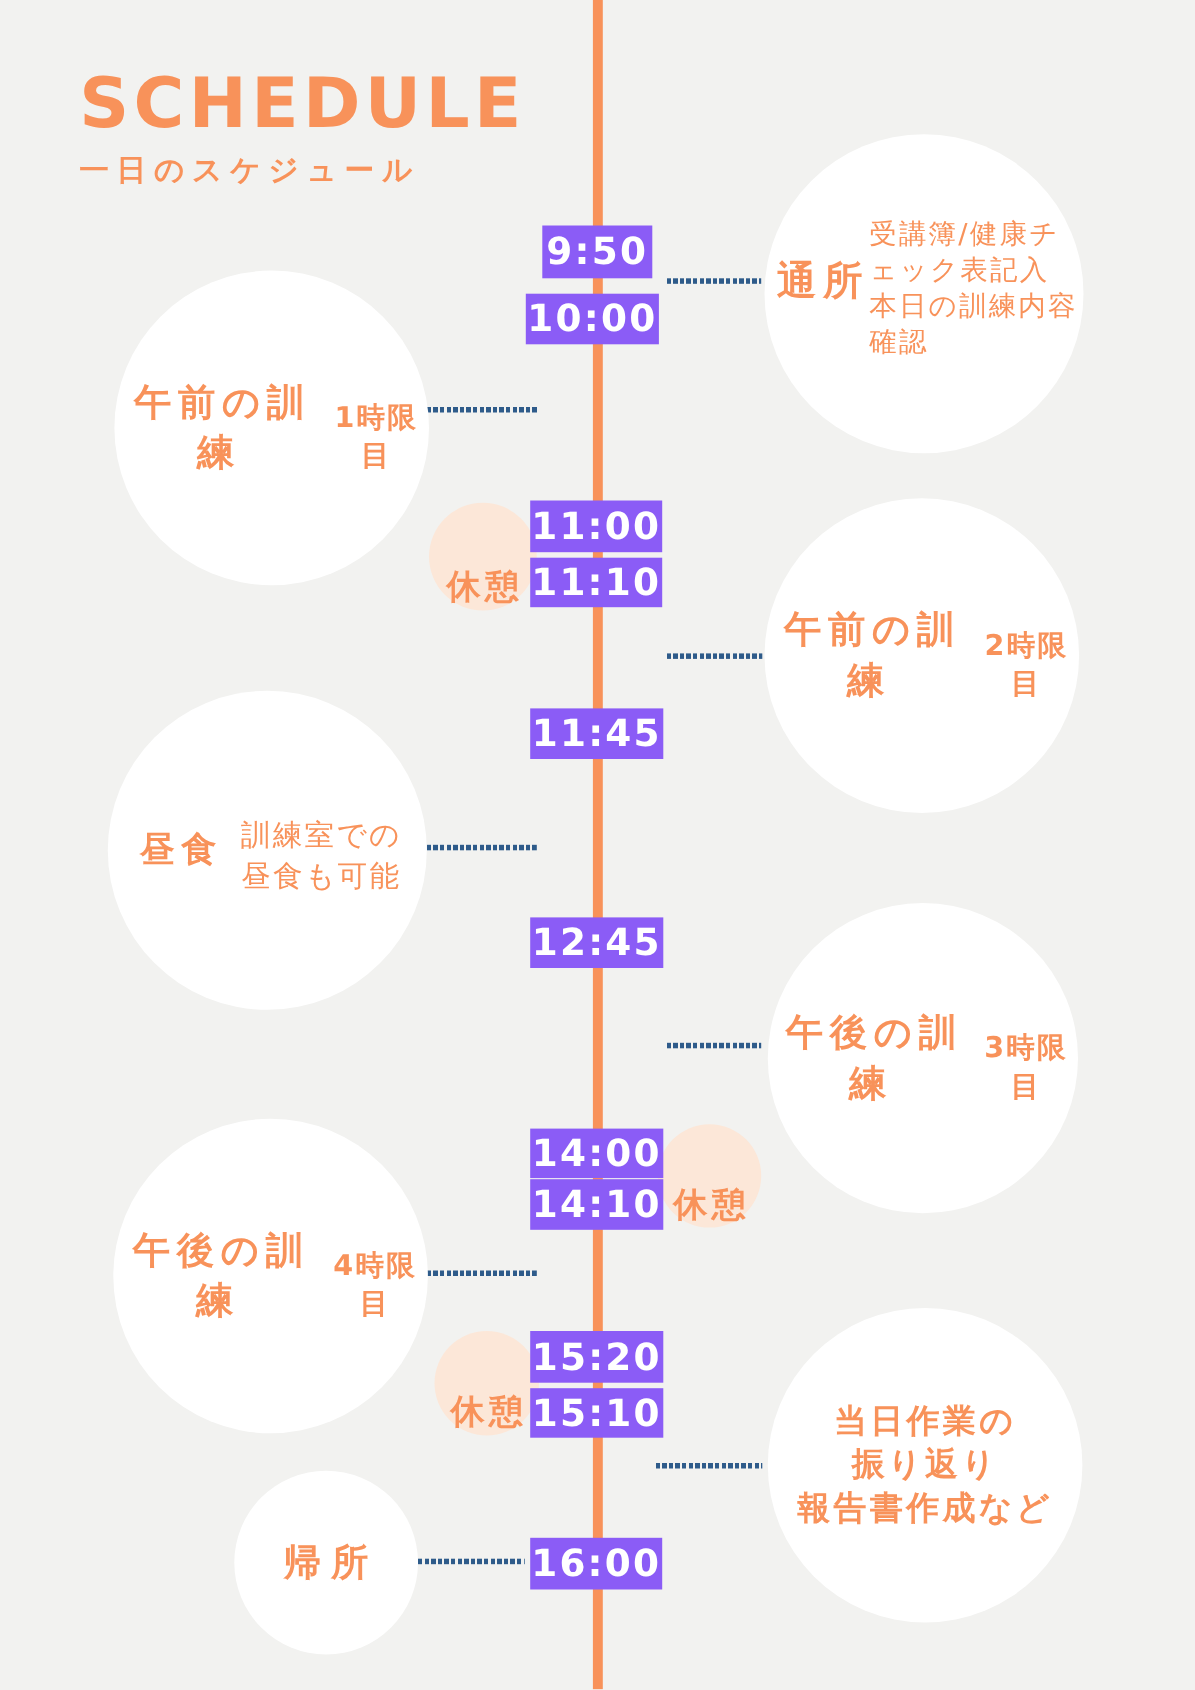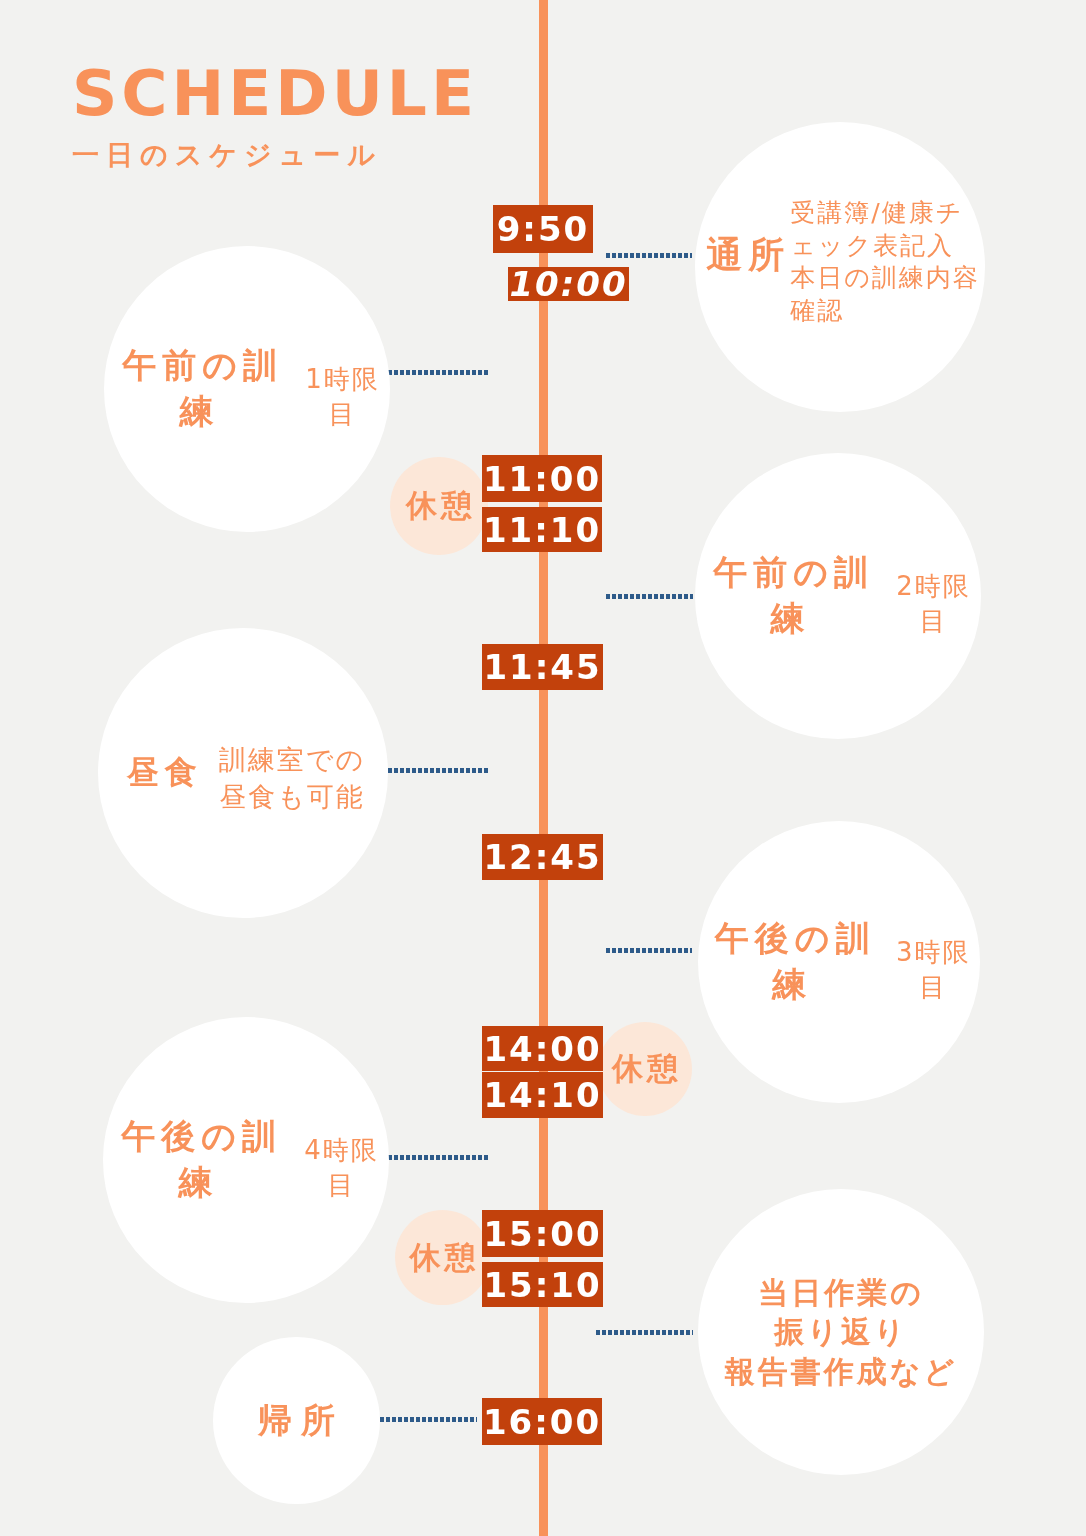--- a/index.html
+++ b/index.html
@@ -9,29 +9,29 @@
   .tline{position:absolute;left:539px;top:0;width:9px;height:1536px;background:#F8925A;z-index:1;}
 
   .header{position:absolute;left:72px;top:62px;z-index:2;color:#F8925A;}
   .title{font-size:63px;font-weight:800;letter-spacing:4px;line-height:1.0;}
   .subtitle{font-size:27px;font-weight:700;letter-spacing:7px;margin-top:12px;}
 
   .circle{position:absolute;background:#FFFFFF;border-radius:50%;display:flex;flex-direction:row;
           align-items:center;justify-content:center;box-sizing:border-box;z-index:2;color:#F8925A;
           text-align:center;}
   .c-title{font-weight:700;font-size:34px;letter-spacing:6px;text-indent:6px;}
-  .c-sub{font-weight:400;font-size:26px;letter-spacing:2px;margin-top:16px;}
+  .c-sub{font-weight:700;font-size:26px;letter-spacing:2px;margin-top:16px;}
   .c-desc{font-weight:500;font-size:25px;letter-spacing:2px;line-height:1.3;margin-top:14px;text-align:left;}
   .c-desc.center{text-align:center;font-size:27px;line-height:1.38;margin-top:10px;}
   .c-big{font-weight:700;font-size:30px;letter-spacing:3px;line-height:1.32;text-align:center;}
 
-  .badge{position:absolute;background:#c2410c;color:#FFFFFF;font-weight:700;font-size:34px;
+  .badge{position:absolute;background:#8b5cf6;color:#FFFFFF;font-weight:700;font-size:34px;
          letter-spacing:2px;display:flex;align-items:center;justify-content:center;z-index:3;}
 
-  .break{position:absolute;background:#FCE7D8;border-radius:50%;display:flex;align-items:center;
+  .break{position:absolute;background:#FCE7D8;border-radius:50%;display:flex;align-items:flex-end;
          justify-content:center;color:#F8925A;font-weight:700;font-size:31px;letter-spacing:4px;
          text-indent:4px;z-index:2;}
 
   .dots{position:absolute;height:5px;z-index:2;
         background-image:repeating-linear-gradient(to right,#2E5B8A 0px,#2E5B8A 4px,transparent 4px,transparent 6px);}
 </style>
 </head>
 <body>
 
 <div class="canvas">
@@ -106,24 +106,24 @@
       <div>振り返り</div>
       <div>報告書作成など</div>
     </div>
   </div>
 
   <div class="circle" style="left:213px;top:1337px;width:167px;height:167px;">
     <div class="c-title" style="letter-spacing:9px;text-indent:9px;">帰所</div>
   </div>
 
   <div class="badge" style="left:493px;top:205px;width:100px;height:48px;">9:50</div>
-  <div class="badge" style="left:508px;top:267px;width:121px;height:34px;font-style:italic;">10:00</div>
+  <div class="badge" style="left:478px;top:267px;width:121px;height:46px;">10:00</div>
   <div class="badge" style="left:482px;top:455px;width:120px;height:47px;">11:00</div>
   <div class="badge" style="left:482px;top:507px;width:120px;height:45px;">11:10</div>
   <div class="badge" style="left:482px;top:644px;width:121px;height:46px;">11:45</div>
   <div class="badge" style="left:482px;top:834px;width:121px;height:46px;">12:45</div>
   <div class="badge" style="left:482px;top:1026px;width:121px;height:45px;">14:00</div>
   <div class="badge" style="left:482px;top:1072px;width:121px;height:46px;">14:10</div>
-  <div class="badge" style="left:482px;top:1210px;width:121px;height:47px;">15:00</div>
+  <div class="badge" style="left:482px;top:1210px;width:121px;height:47px;">15:20</div>
   <div class="badge" style="left:482px;top:1262px;width:121px;height:45px;">15:10</div>
   <div class="badge" style="left:482px;top:1398px;width:120px;height:47px;">16:00</div>
 
 </div>
 
 </body></html>

